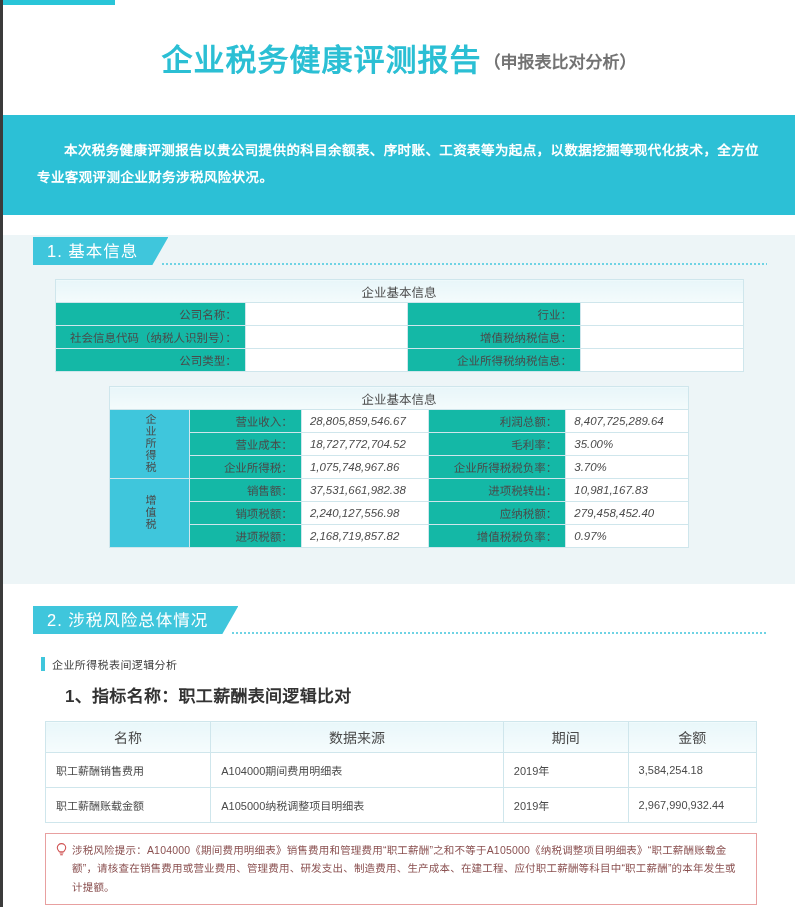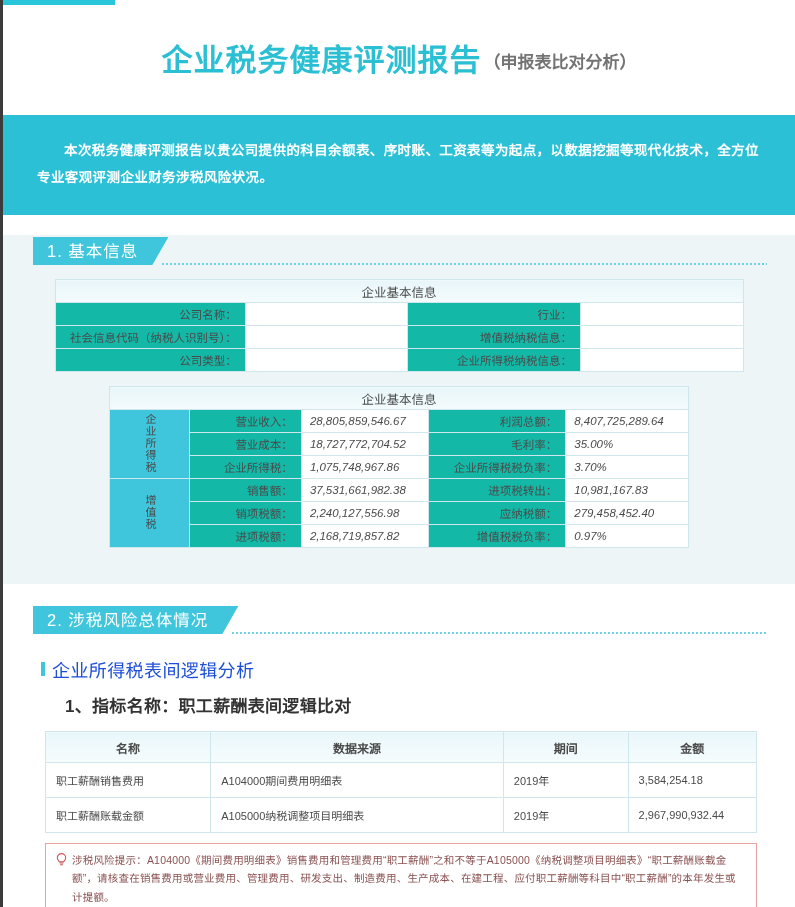--- a/index.html
+++ b/index.html
@@ -172,22 +172,22 @@
     margin: 22px 0 0 38px;
     display: flex;
     align-items: center;
   }
   .sub-bar {
     width: 4px; height: 14px;
     background: #3fc6dc;
     margin-right: 7px;
   }
   .sub-title {
-    color: #1d4ed8;
-    font-size: 18px;
+    color: #404040;
+    font-size: 11px;
     letter-spacing: 0.4px;
   }
   .indicator-line {
     margin: 10px 0 0 62px;
     font-size: 17px;
     color: #333333;
     font-weight: bold;
     letter-spacing: 0.3px;
   }
 
@@ -196,22 +196,22 @@
   table.risk {
     border-collapse: collapse;
     width: 712px;
     font-size: 11px;
     background: #ffffff;
   }
   table.risk th {
     background: linear-gradient(to bottom, #e9f7fa, #f6fcfd);
     border: 1px solid #cfe6ec;
     height: 28px;
-    font-size: 12px;
-    font-weight: bold;
+    font-size: 14px;
+    font-weight: normal;
     color: #4a4a4a;
   }
   table.risk td {
     border: 1px solid #cfe6ec;
     height: 34px;
     padding: 0 10px;
     color: #4a4a4a;
   }
   .c-name { width: 166px; }
   .c-src  { width: 296px; }

